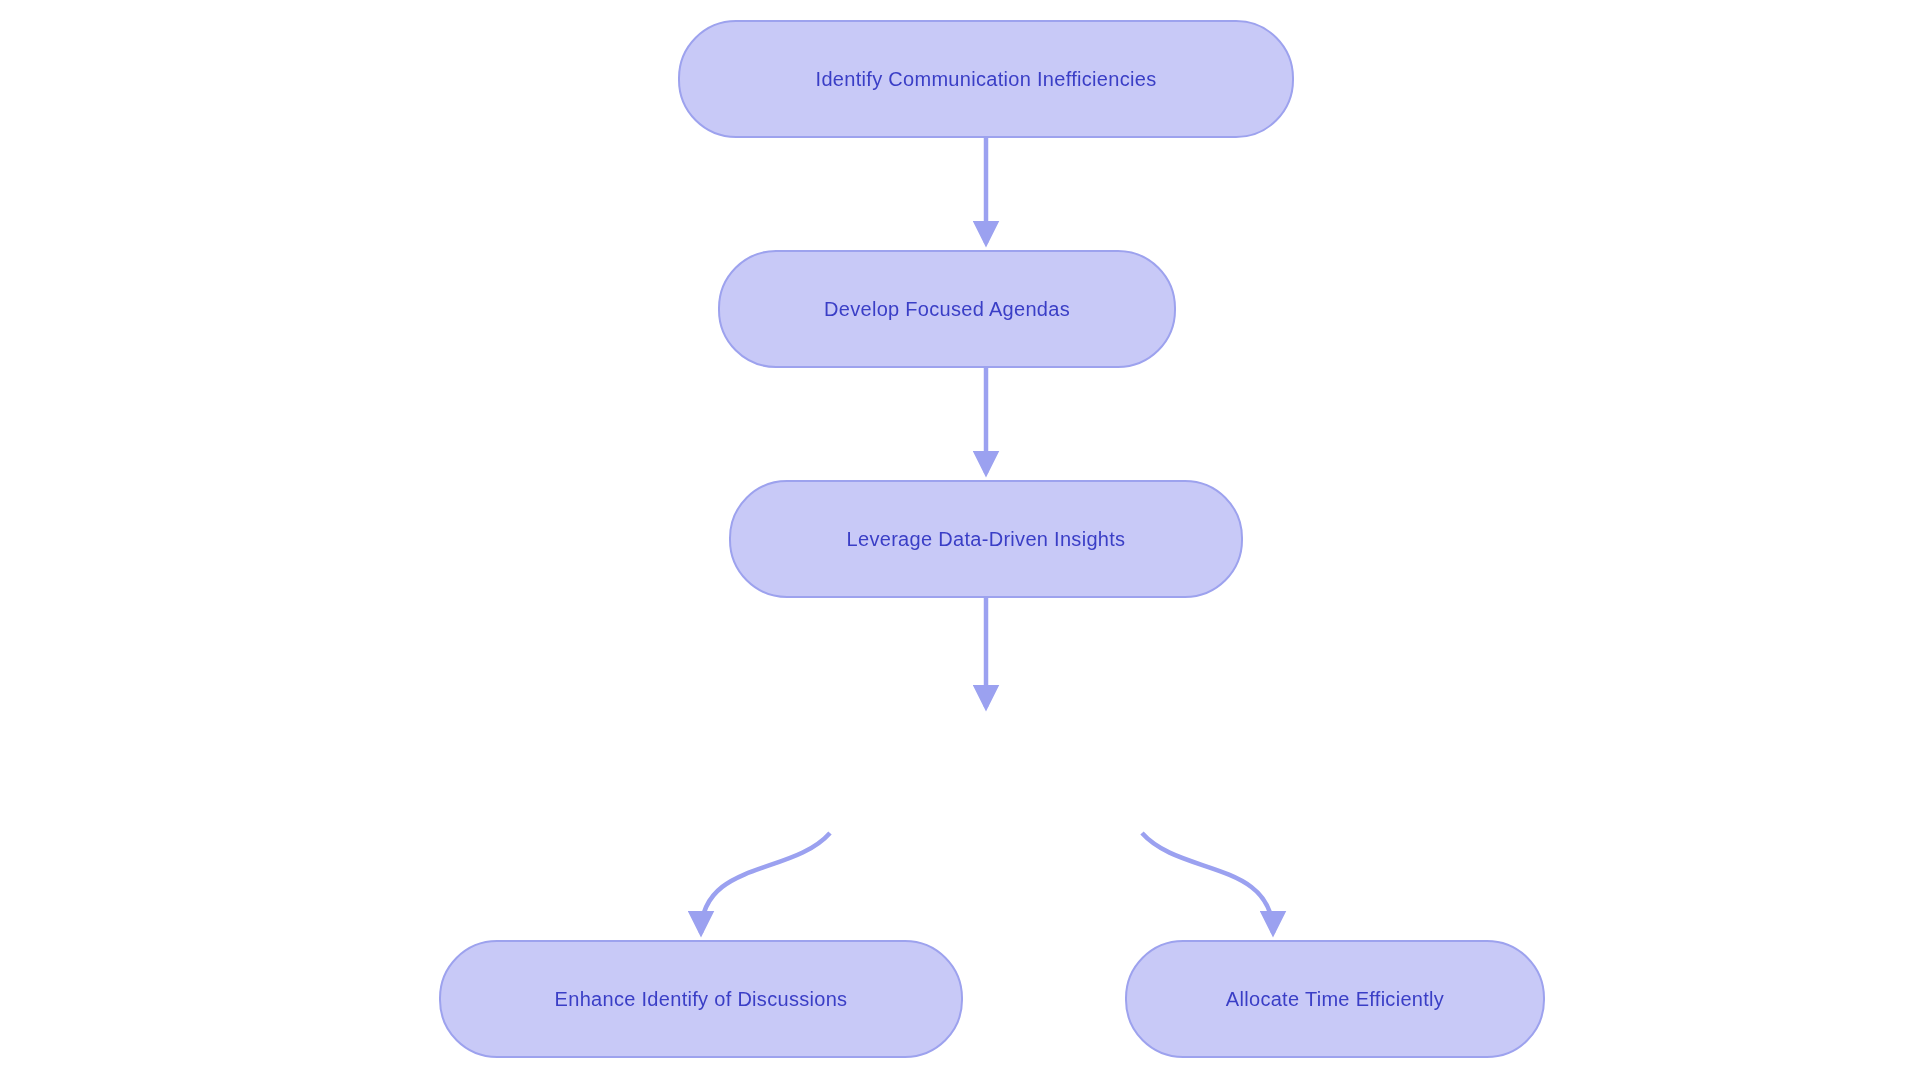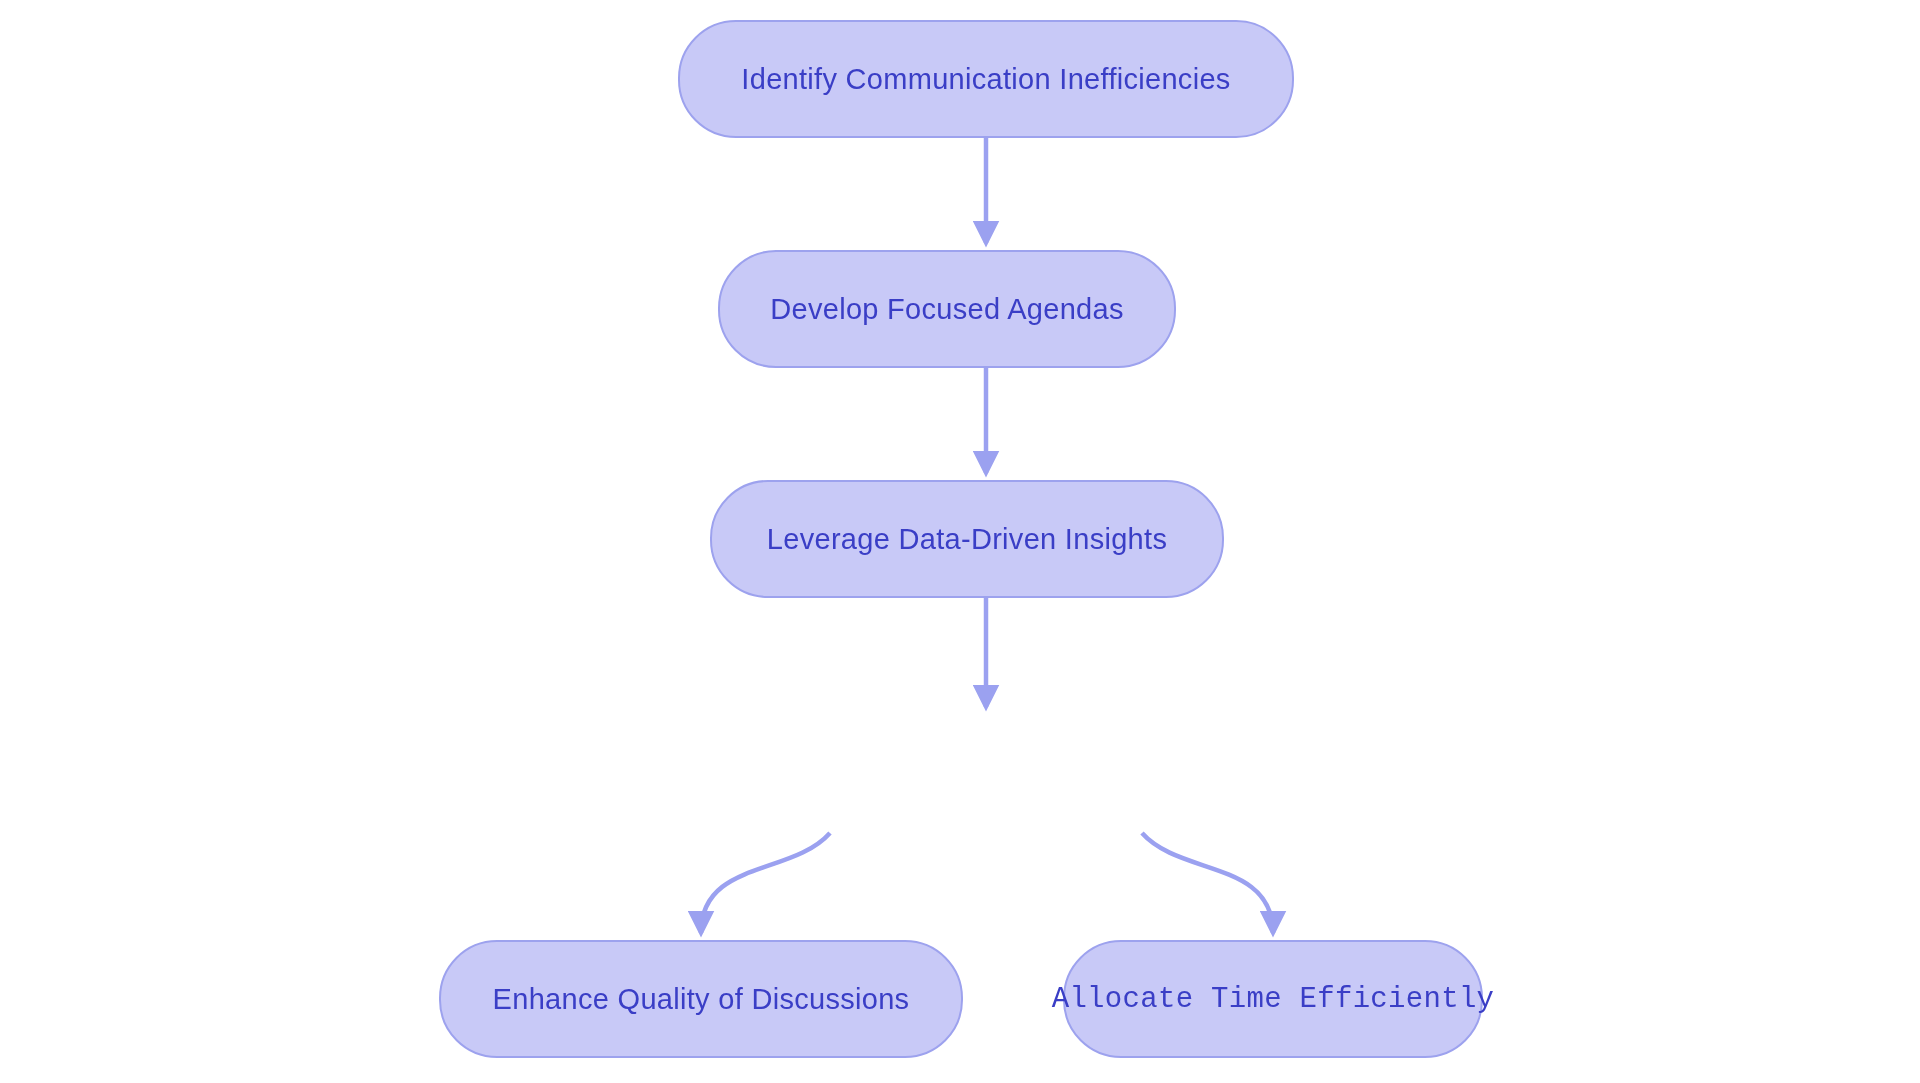--- a/index.html
+++ b/index.html
@@ -33,32 +33,32 @@
   .node {
     position: absolute;
     display: flex;
     align-items: center;
     justify-content: center;
     box-sizing: border-box;
     background: var(--node-fill, #c8c9f7);
     border: 2px solid var(--node-border, #9da2ee);
     border-radius: 58px;
     color: var(--node-text, #3a3ec6);
-    font-size: 29px;
+    font-size: 20px;
     letter-spacing: 0.3px;
     text-align: center;
     white-space: nowrap;
   }
   
   .node-0 { left: 678px;  top: 20px;  width: 616px; height: 118px; }
   .node-1 { left: 718px;  top: 250px; width: 458px; height: 118px; }
-  .node-2 { left: 710px;  top: 480px; width: 514px; height: 118px; }
+  .node-2 { left: 729px;  top: 480px; width: 514px; height: 118px; }
   .node-3 { left: 651px;  top: 714px; width: 670px; height: 118px; }
   .node-4 { left: 439px;  top: 940px; width: 524px; height: 118px; }
-  .node-5 { left: 1063px; top: 940px; width: 420px; height: 118px; font-family: Liberation Mono, monospace; }
+  .node-5 { left: 1125px; top: 940px; width: 420px; height: 118px; }
 </style>
 </head>
 <body>
 
 <div class="canvas">
 
   <svg class="arrows-layer" viewBox="0 0 1920 1083" xmlns="http://www.w3.org/2000/svg">
     <defs>
       <marker id="arrowhead" markerUnits="strokeWidth" markerWidth="6" markerHeight="6" refX="5" refY="3" orient="auto">
         <path class="arrowhead-shape" d="M0,0 L6,3 L0,6 Z"></path>
@@ -74,19 +74,19 @@
   <div class="node node-0">
     <span>Identify Communication Inefficiencies</span>
   </div>
   <div class="node node-1">
     <span>Develop Focused Agendas</span>
   </div>
   <div class="node node-2">
     <span>Leverage Data-Driven Insights</span>
   </div>
   <div class="node node-4">
-    <span>Enhance Quality of Discussions</span>
+    <span>Enhance Identify of Discussions</span>
   </div>
   <div class="node node-5">
     <span>Allocate Time Efficiently</span>
   </div>
 
 </div>
 
 </body></html>

